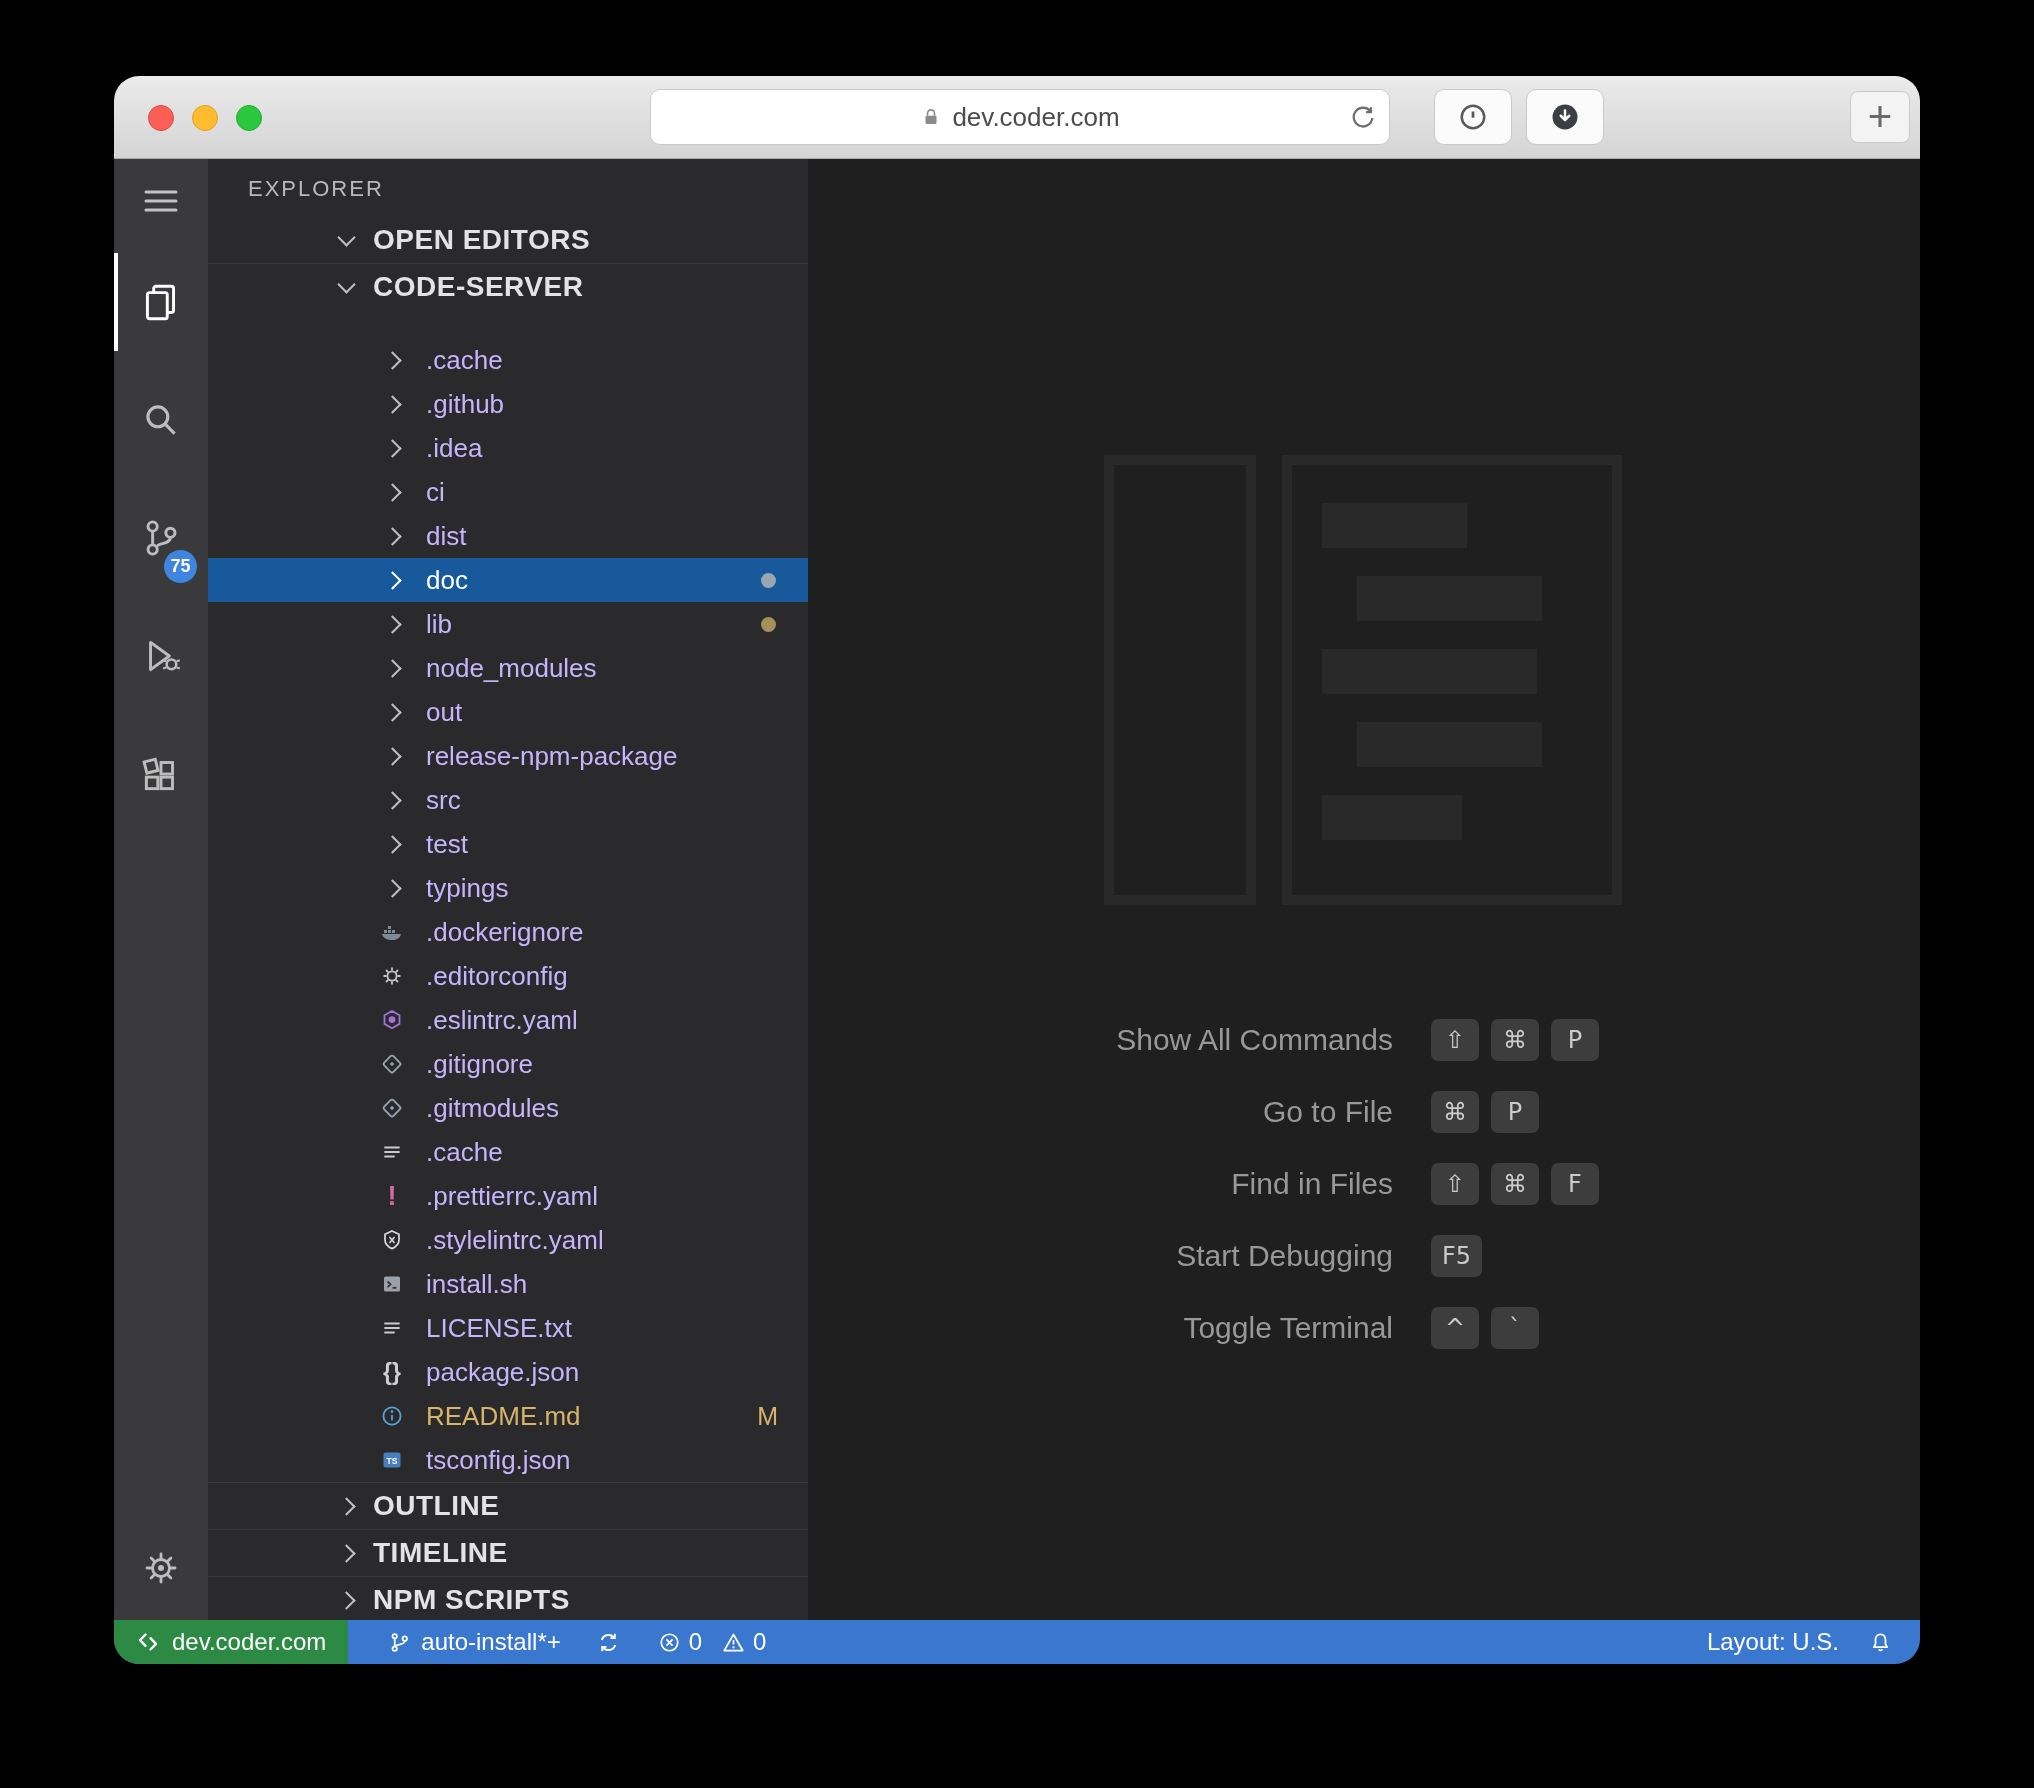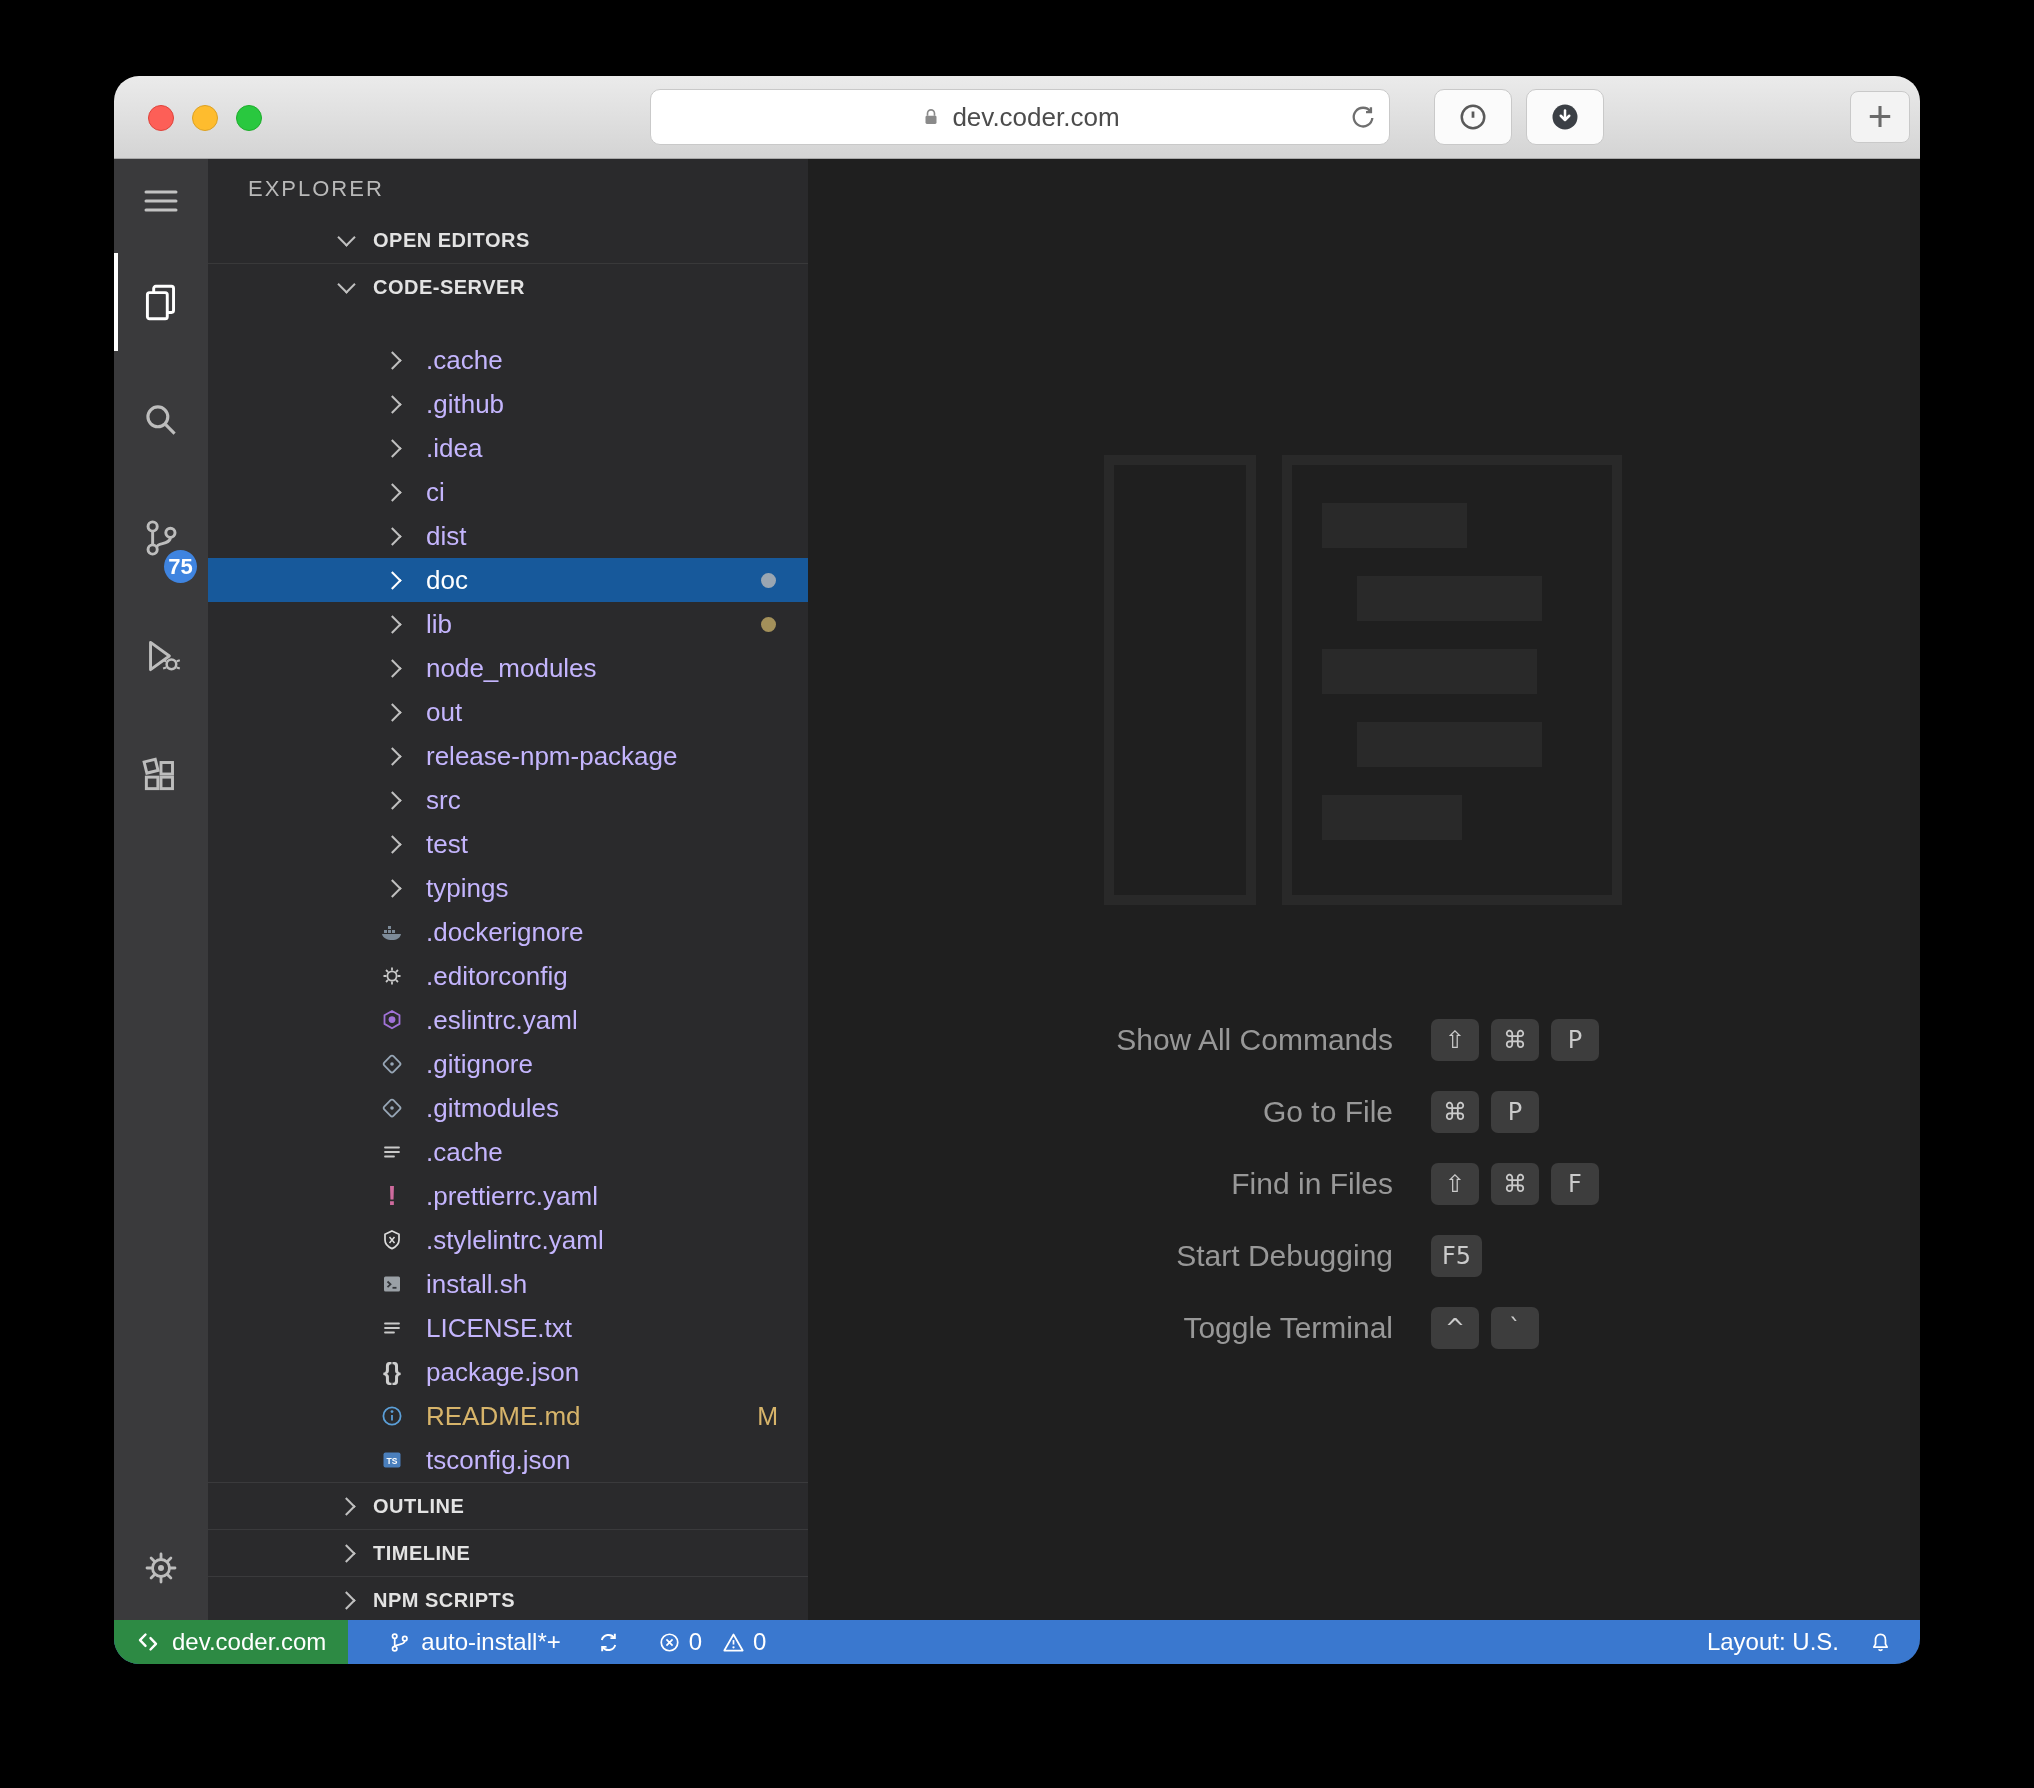--- a/index.html
+++ b/index.html
@@ -20,28 +20,28 @@
   .tb-btn.b2{left:1412px;}
   .newtab{position:absolute;right:10px;top:15px;width:60px;height:52px;background:#f3f3f3;border:1px solid #c9c9c9;border-radius:8px;font-size:42px;color:#6a6a6a;display:flex;align-items:center;justify-content:center;line-height:1;box-sizing:border-box;font-family:"Liberation Sans",sans-serif;}
 
   
   .app{flex:1;display:flex;min-height:0;background:#1f1f1f;}
 
   .activitybar{width:94px;background:#3a3a3c;display:flex;flex-direction:column;align-items:center;flex:0 0 auto;}
   .ab-item{width:94px;height:118px;display:flex;align-items:center;justify-content:center;position:relative;}
   .ab-item.menu{height:84px;}
   .ab-item.active::before{content:"";position:absolute;left:0;top:10px;bottom:10px;width:4px;background:#fff;}
-  .ab-badge{position:absolute;right:11px;bottom:14px;width:33px;height:33px;border-radius:50%;background:#3f84e0;color:#fff;font-size:22px;display:flex;align-items:center;justify-content:center;font-weight:700;}
+  .ab-badge{position:absolute;right:11px;bottom:14px;width:33px;height:33px;border-radius:50%;background:#3f84e0;color:#fff;font-size:18px;display:flex;align-items:center;justify-content:center;font-weight:700;}
   .ab-item.settings{margin-top:auto;height:104px;}
 
   .sidebar{width:600px;background:#2a2a2c;display:flex;flex-direction:column;overflow:hidden;flex:0 0 auto;}
   .sb-title{height:58px;line-height:60px;padding-left:40px;font-size:22px;letter-spacing:2px;color:#b9b9b9;flex:0 0 auto;}
   .sect{height:46px;display:flex;align-items:center;padding-left:132px;flex:0 0 auto;}
   .sect .cv{margin-right:20px;}
-  .slbl{font-weight:700;font-size:20px;color:#e3e3e3;letter-spacing:.5px;white-space:nowrap;}
+  .slbl{font-weight:700;font-size:28px;color:#e3e3e3;letter-spacing:.5px;white-space:nowrap;}
   .wsect{border-top:1px solid rgba(255,255,255,.07);}
   .cv{width:11px;height:11px;border-right:2.5px solid #c0c0c0;border-bottom:2.5px solid #c0c0c0;display:inline-block;flex:0 0 auto;}
   .cv.down{transform:rotate(45deg);margin-top:-5px;}
   .cv.right{transform:rotate(-45deg);}
 
   .tree{padding-top:28px;flex:0 0 auto;}
   .trow{height:44px;display:flex;align-items:center;padding-left:164px;}
   .trow .tw{width:40px;display:flex;justify-content:center;flex:0 0 auto;}
   .trow .fic{width:40px;display:flex;justify-content:center;align-items:center;flex:0 0 auto;}
   .trow .lbl{margin-left:14px;font-size:26px;color:#c4b5fd;white-space:nowrap;}

